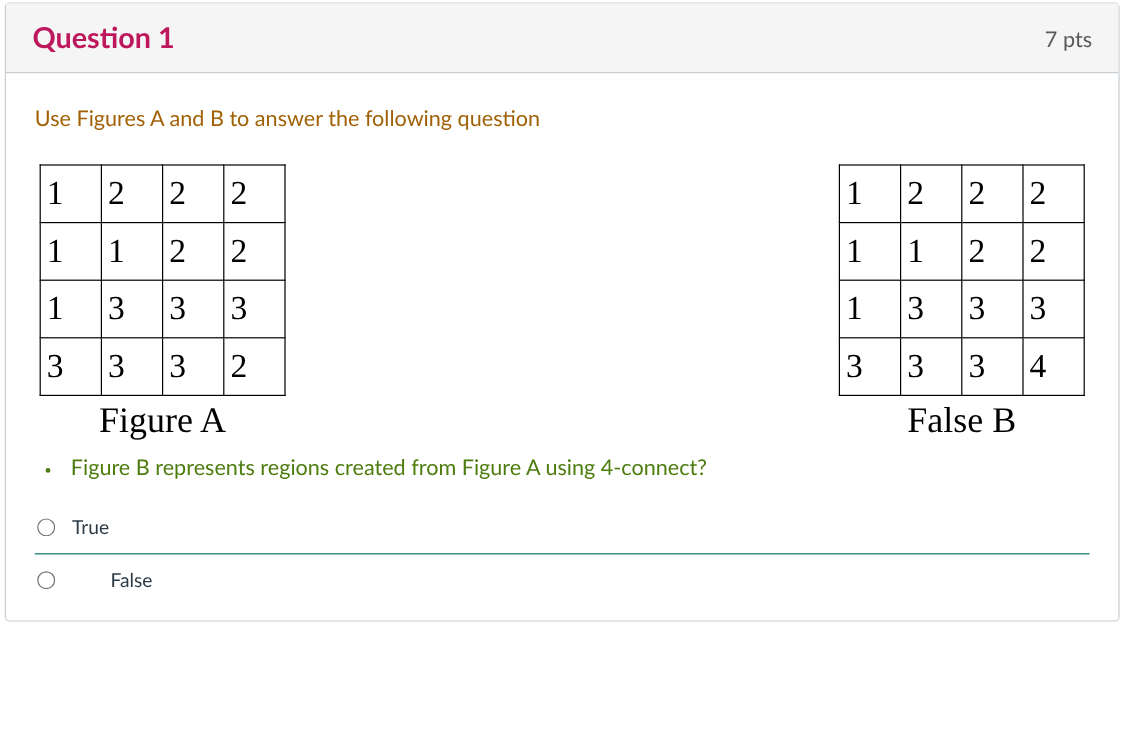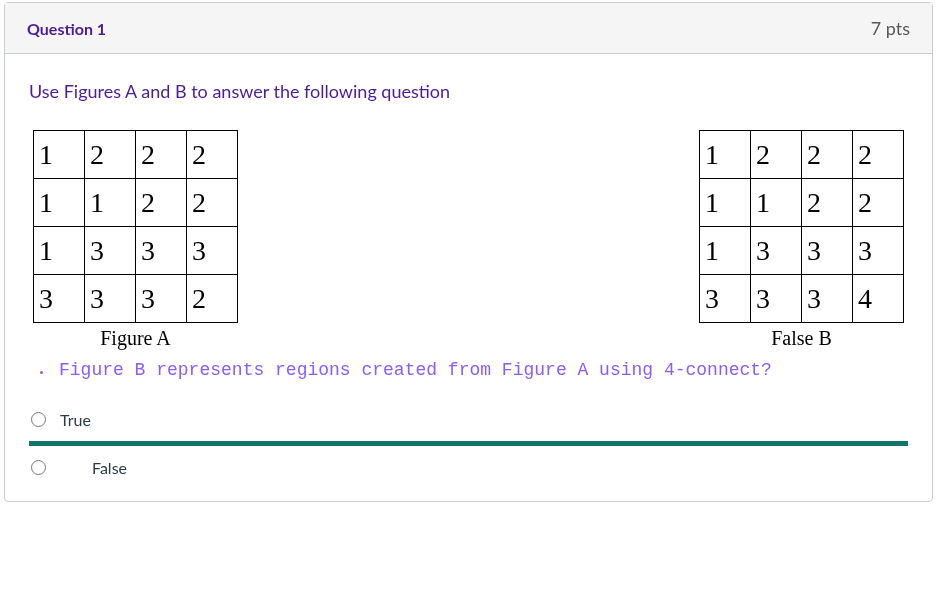--- a/index.html
+++ b/index.html
@@ -22,34 +22,34 @@
     }
     .question-header {
       display: flex;
       justify-content: space-between;
       align-items: center;
       padding: 14px 22px;
       border-bottom: 1px solid #c7cdd1;
       background: #f5f5f5;
     }
     .question-title {
-      font-size: 16px;
+      font-size: 24px;
       font-weight: 700;
-      color: #4c1d95;
+      color: #be185d;
     }
     .question-points {
       font-size: 18px;
       color: #595959;
     }
     .question-body {
       padding: 26px 24px 12px 24px;
     }
     .instruction {
       font-size: 18px;
-      color: #4c1d95;
+      color: #a16207;
       margin-bottom: 28px;
     }
     .figures-row {
       display: flex;
       justify-content: space-between;
       align-items: flex-start;
       margin-bottom: 10px;
     }
     .figure-block {
       display: flex;
@@ -72,47 +72,46 @@
       font-size: 28px;
       font-family: "Times New Roman", Times, serif;
       color: #000;
       padding: 0 0 0 5px;
       text-align: left;
       vertical-align: middle;
       line-height: 1;
     }
     .figure-caption {
       font-family: "Times New Roman", Times, serif;
-      font-size: 20px;
+      font-size: 30px;
       color: #000;
       margin-top: 4px;
       text-align: left;
     }
     .bullet-list {
       list-style: disc;
       padding-left: 20px;
       margin: 8px 0 18px 4px;
     }
     .bullet-list li {
       font-size: 18px;
-      color: #8b5cf6;
+      color: #4d7c0f;
       padding-left: 6px;
-      font-family: Liberation Mono, monospace;
     }
     .bullet-list li::marker {
       font-size: 12px;
     }
     .answers {
       border-top: none;
     }
     .answer-row {
       display: flex;
       align-items: center;
       padding: 12px 2px;
-      border-bottom: 5px solid #0f766e;
+      border-bottom: 1px solid #0f766e;
       font-size: 16px;
       color: #2d3b45;
     }
     .answer-row:last-child {
       border-bottom: none;
       gap: 32px;
     }
     .answer-row input[type="radio"] {
       width: 15px;
       height: 15px;

